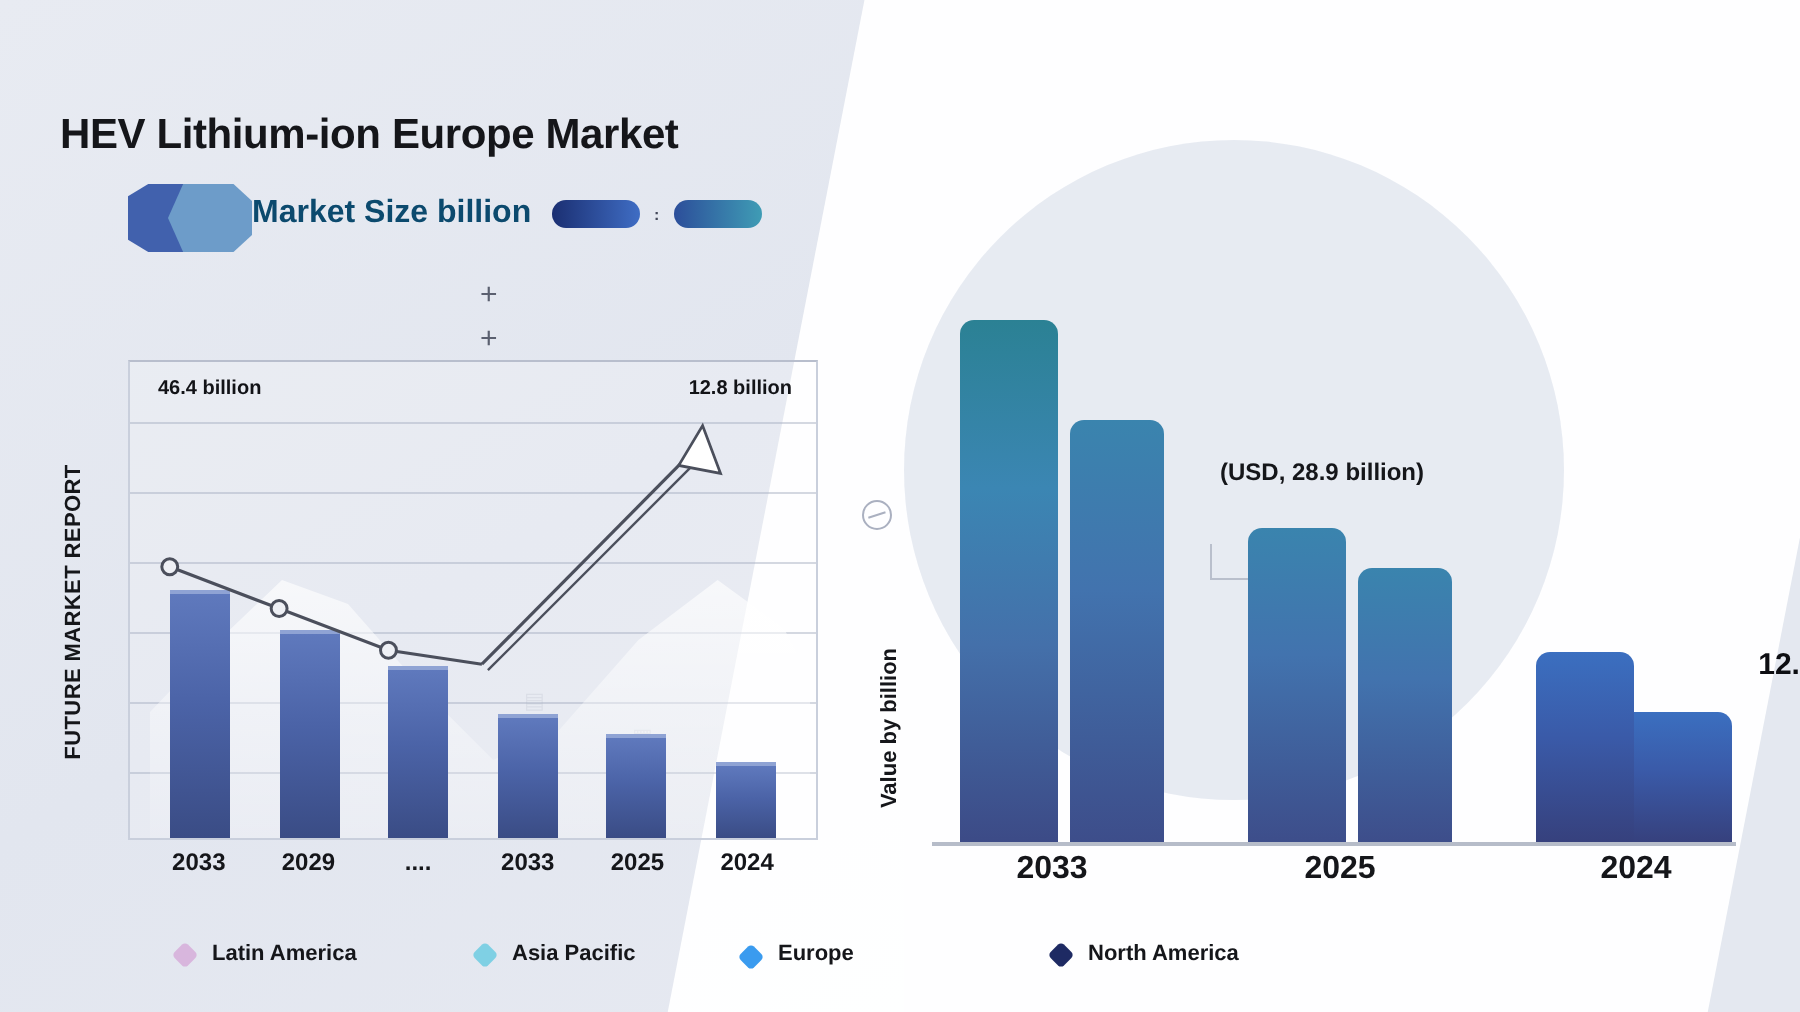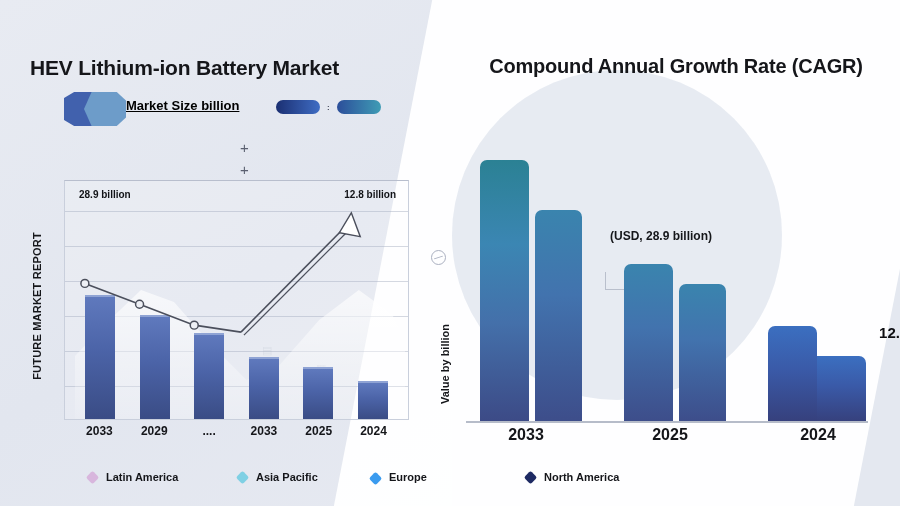--- a/index.html
+++ b/index.html
@@ -70,21 +70,21 @@
   }
   .brand .hex2 {
     position: absolute; left: 20px; top: 0;
     width: 42px; height: 34px;
     background: #6d9cc9;
     clip-path: polygon(18% 0,78% 0,100% 25%,100% 75%,78% 100%,18% 100%,0 50%);
     border-radius: 6px;
   }
   .brand-label {
     position: absolute; left: 126px; top: 98px;
-    font-size: 13px; font-weight: bold; color: #000000; text-decoration: underline;
+    font-size: 16px; font-weight: bold; color: #0c4a6e;
   }
   .pill-group {
     position: absolute; left: 276px; top: 100px;
     display: flex; align-items: center; gap: 7px;
   }
   .pill {
     width: 44px; height: 14px; border-radius: 7px;
   }
   .pill.a { background: linear-gradient(90deg,#1b2f72,#3f6dc4); }
   .pill.b { background: linear-gradient(90deg,#2c4e9a,#3f9cb5); }
@@ -239,21 +239,21 @@
 </style>
 </head>
 <body>
 
 <div id="page">
 
   <div class="panelL"></div>
   <div class="wedge"></div>
   <div class="wedge2"></div>
 
-  <div class="title-left">HEV Lithium-ion Battery Market</div>
+  <div class="title-left">HEV Lithium-ion Europe Market</div>
 
   <div class="brand">
     <div class="hex"></div>
     <div class="hex2"></div>
   </div>
   <div class="brand-label">Market Size billion</div>
 
   <div class="pill-group">
     <div class="pill a"></div>
     <div class="pill-dot">:</div>
@@ -272,21 +272,21 @@
     <div class="gridlines">
       <div style="top:30px"></div>
         <div style="top:65px"></div>
       <div style="top:100px"></div>
         <div style="top:135px"></div>
       <div style="top:170px"></div>
         <div style="top:205px"></div>
     </div>
     <div class="hump"></div>
 
-    <div class="cap-left">28.9 billion</div>
+    <div class="cap-left">46.4 billion</div>
     <div class="cap-right">12.8 billion</div>
 
     <div class="barsL">
       <div class="barL" style="height:124px"></div>
       <div class="barL" style="height:104px"></div>
       <div class="barL" style="height:86px"></div>
       <div class="barL" style="height:62px"></div>
       <div class="barL" style="height:52px"></div>
       <div class="barL" style="height:38px"></div>
     </div>
@@ -304,21 +304,20 @@
 
   <div class="xlabelsL">
     <span>2033</span>
     <span>2029</span>
     <span>....</span>
     <span>2033</span>
     <span>2025</span>
     <span>2024</span>
   </div>
 
-  <div class="title-right">Compound Annual Growth Rate (CAGR)</div>
 
   <div class="cagr-sub">(USD, 28.9 billion)</div>
   <div class="bracket"></div>
 
   <div class="axis-label-right">Value by billion</div>
 
   <div class="chartR">
     <div class="barsR">
       <div class="barR" style="width:56px; height:262px; margin-left:14px;"></div>
       <div class="barR g2" style="width:54px; height:212px; margin-left:6px;"></div>

